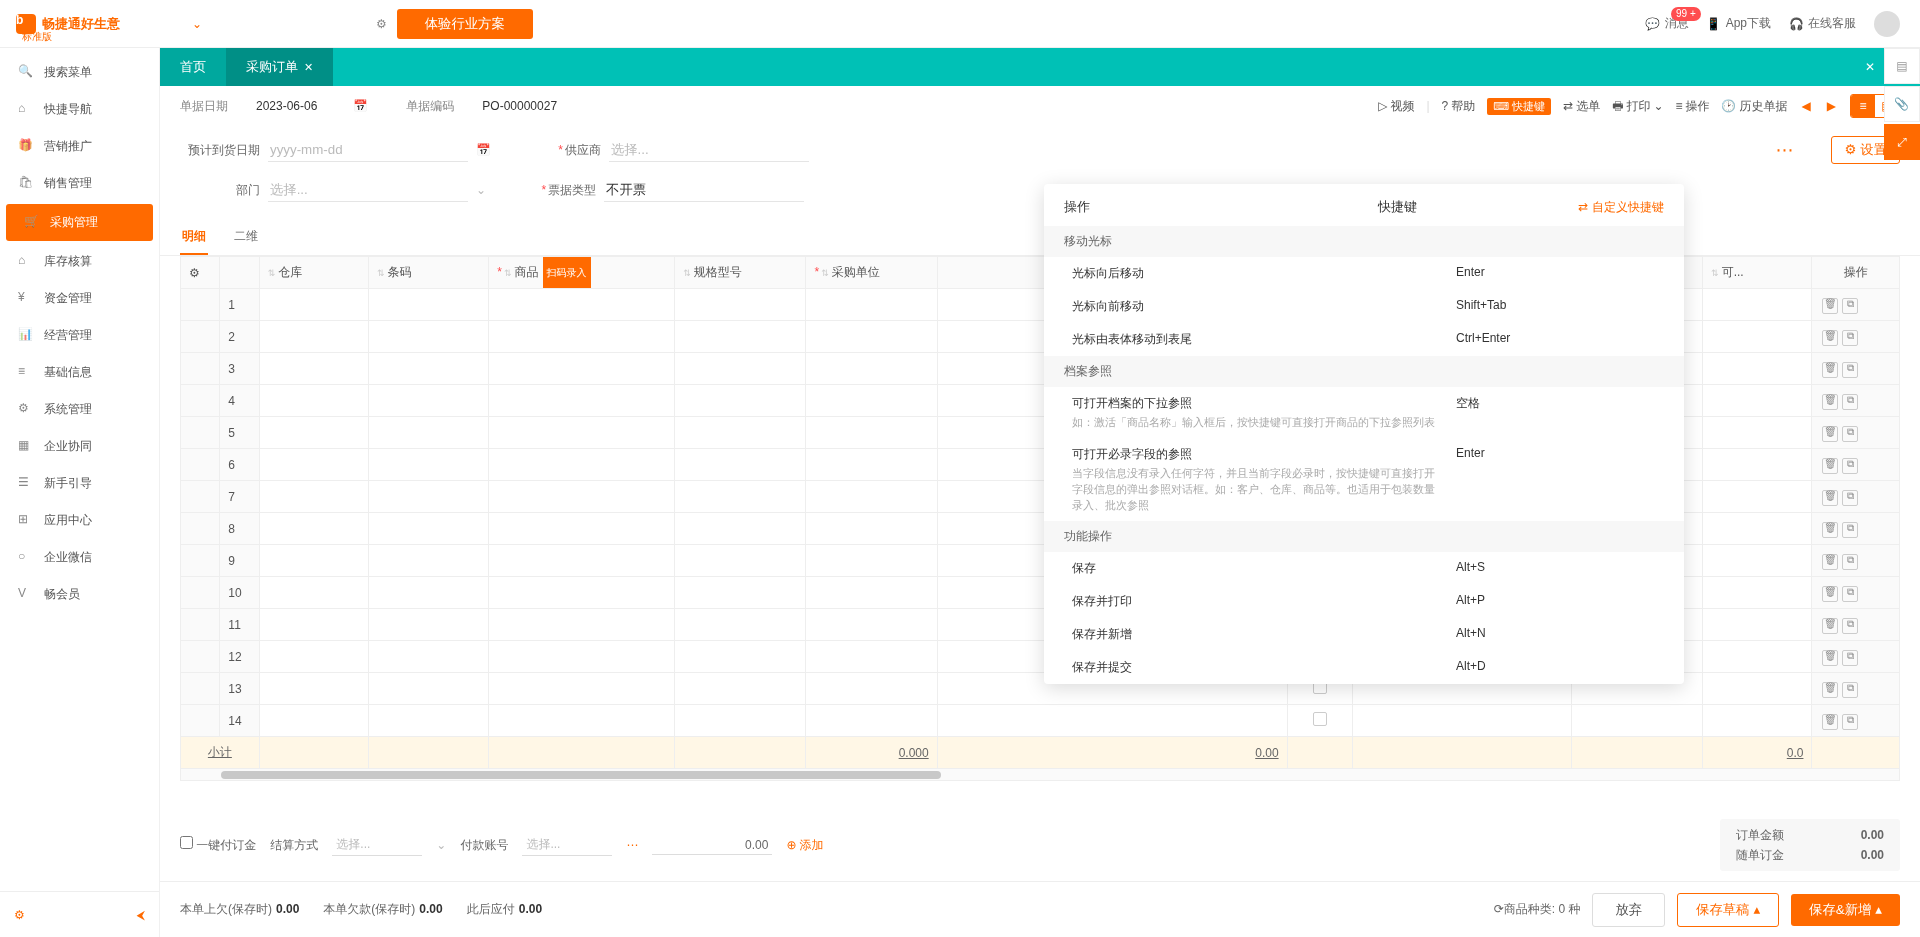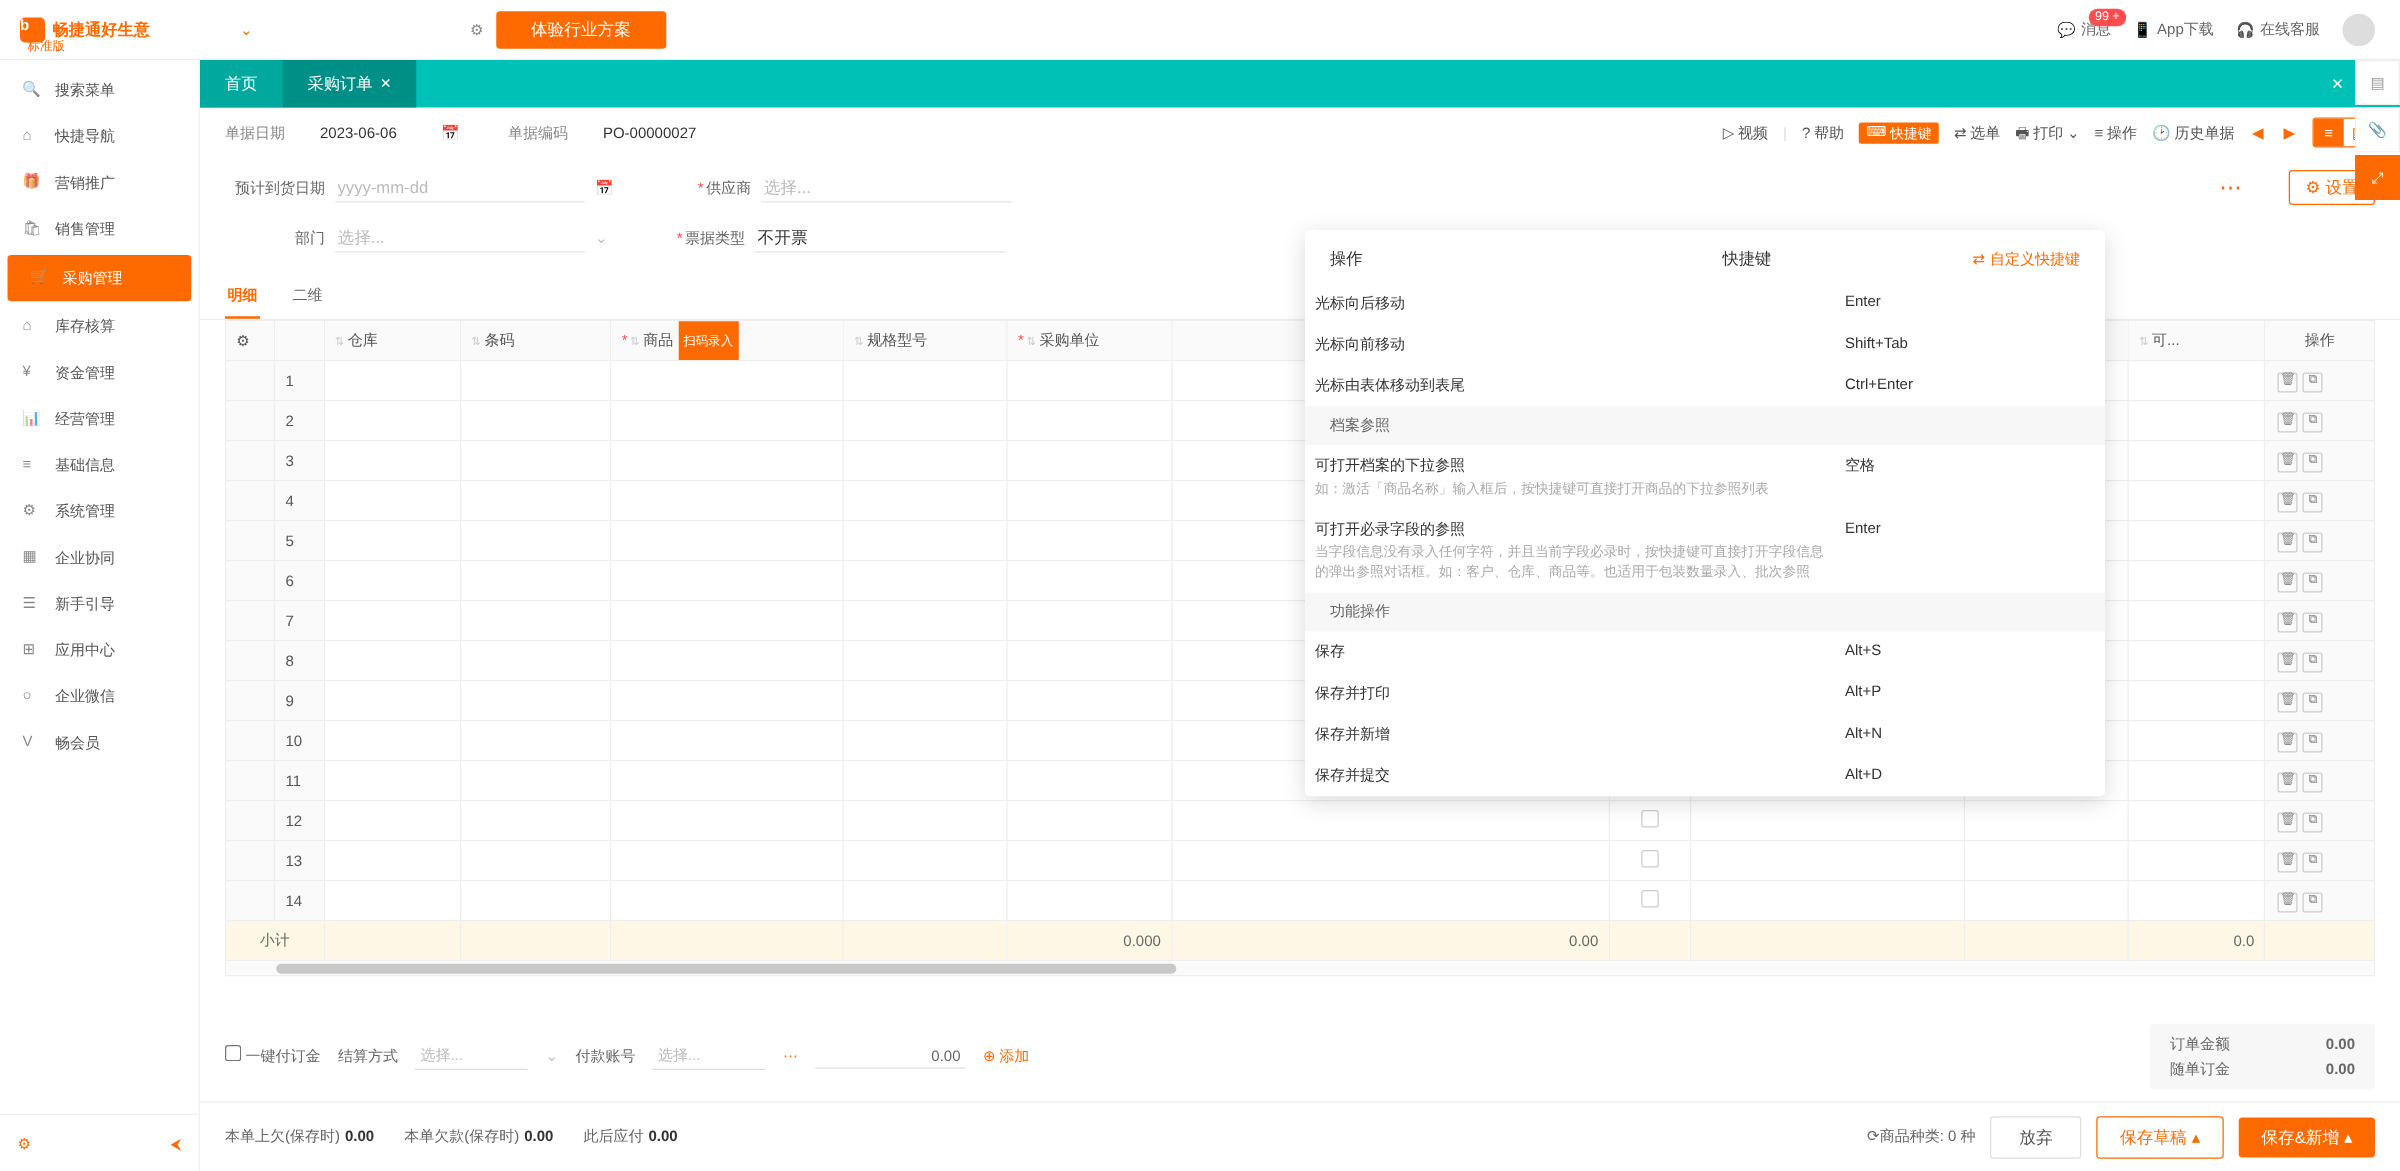--- a/index.html
+++ b/index.html
@@ -74,21 +74,21 @@
 .tbl{ width:100%; border-collapse:collapse; table-layout:fixed;}
 .tbl th,.tbl td{ border:1px solid #eee; height:32px; padding:0 8px; text-align:left; font-weight:normal; color:#555; overflow:hidden; white-space:nowrap; text-overflow:ellipsis;}
 .tbl th{ background:#fafafa; position:relative;}
 .tbl th .sort{ color:#ccc; font-size:9px; margin-right:3px;}
 .tbl th.req-col::before{content:"*"; color:#ff4d4f; margin-right:2px;}
 .scan-tag{ background:#ff6a00; color:#fff; font-size:10px; border-radius:2px; padding:14px 4px; margin-left:4px;}
 .rownum{ text-align:center; background:#fafafa; color:#888;}
 .gear-th{ text-align:center; background:#fafafa;}
 .op-cell{ text-align:center; background:#fafafa;}
 .op-icn{ display:inline-block; width:16px; height:16px; border:1px solid #ccc; border-radius:2px; margin:0 2px; cursor:pointer; line-height:14px; text-align:center; color:#888; font-size:10px;}
-.subtotal td{ background:#fff7e6; color:#666;}
+.subtotal td{ background:#fff7e6; color:#666;text-decoration:underline;}
 .subtotal .num{ text-align:right;}
 .hscroll{ height:12px; background:#fafafa; position:relative; border:1px solid #eee; border-top:none;}
 .hscroll .thumb{ position:absolute; left:40px; top:2px; height:8px; width:720px; background:#c8c8c8; border-radius:4px;}
 .chk{ width:14px; height:14px; border:1px solid #ccc; border-radius:2px; display:inline-block; margin:auto;}
 
 
 .payrow{ display:flex; align-items:center; padding:10px 20px; gap:14px; color:#666;}
 .payrow .sel{ border:none; border-bottom:1px solid #ddd; color:#bbb; padding:2px 4px; min-width:90px;}
 .payrow .amt{ min-width:120px; text-align:right; border-bottom:1px solid #ddd; padding:2px 4px;}
 .addlink{ color:#ff6a00; display:flex; align-items:center; gap:3px; cursor:pointer;}
@@ -109,21 +109,21 @@
 .rdock .d{ width:36px; height:36px; background:#fff; border:1px solid #eee; display:flex; align-items:center; justify-content:center; color:#999; cursor:pointer;}
 .rdock .d.on{ background:#ff6a00; color:#fff; border-color:#ff6a00;}
 
 
 .popover{ position:absolute; top:136px; left:884px; width:640px; max-height:560px; background:#fff; border-radius:4px; box-shadow:0 4px 20px rgba(0,0,0,.15); z-index:50; overflow:auto;}
 .popover .phdr{ display:flex; padding:14px 20px 10px; align-items:center;}
 .popover .phdr .c1{ flex:1; font-size:13px; color:#333;}
 .popover .phdr .c2{ width:200px; font-size:13px; color:#333;}
 .popover .phdr .custom{ color:#ff6a00; cursor:pointer; display:flex; gap:4px; align-items:center;}
 .psec{ background:#f7f7f7; padding:7px 20px; color:#666;}
-.prow{ display:flex; padding:8px 8px; align-items:flex-start; border-bottom:0;}
+.prow{ display:flex; padding:8px 28px; align-items:flex-start; border-bottom:0;}
 .prow .c1{ flex:1; padding-right:16px;}
 .prow .c2{ width:200px; color:#333;}
 .prow .desc{ color:#aaa; font-size:11px; line-height:16px; margin-top:2px;}
 
 
 .icn{ font-style:normal; display:inline-block; line-height:1; }
 </style>
 </head>
 <body>
 
@@ -642,20 +642,21 @@
     <div class="popover">
       <div class="phdr">
         <span class="c1">操作</span>
         <span class="c2">快捷键</span>
         <span class="custom">
             <span class="icn">⇄</span>
             <span>自定义快捷键</span>
           </span>
       </div>
       <div id="pop-body">
+          <div class="psec">移动光标</div>
           <div class="prow">
             <div class="c1">
               <div>光标向后移动</div>
             </div>
             <div class="c2">Enter</div>
           </div>
           <div class="prow">
             <div class="c1">
               <div>光标向前移动</div>
             </div>

